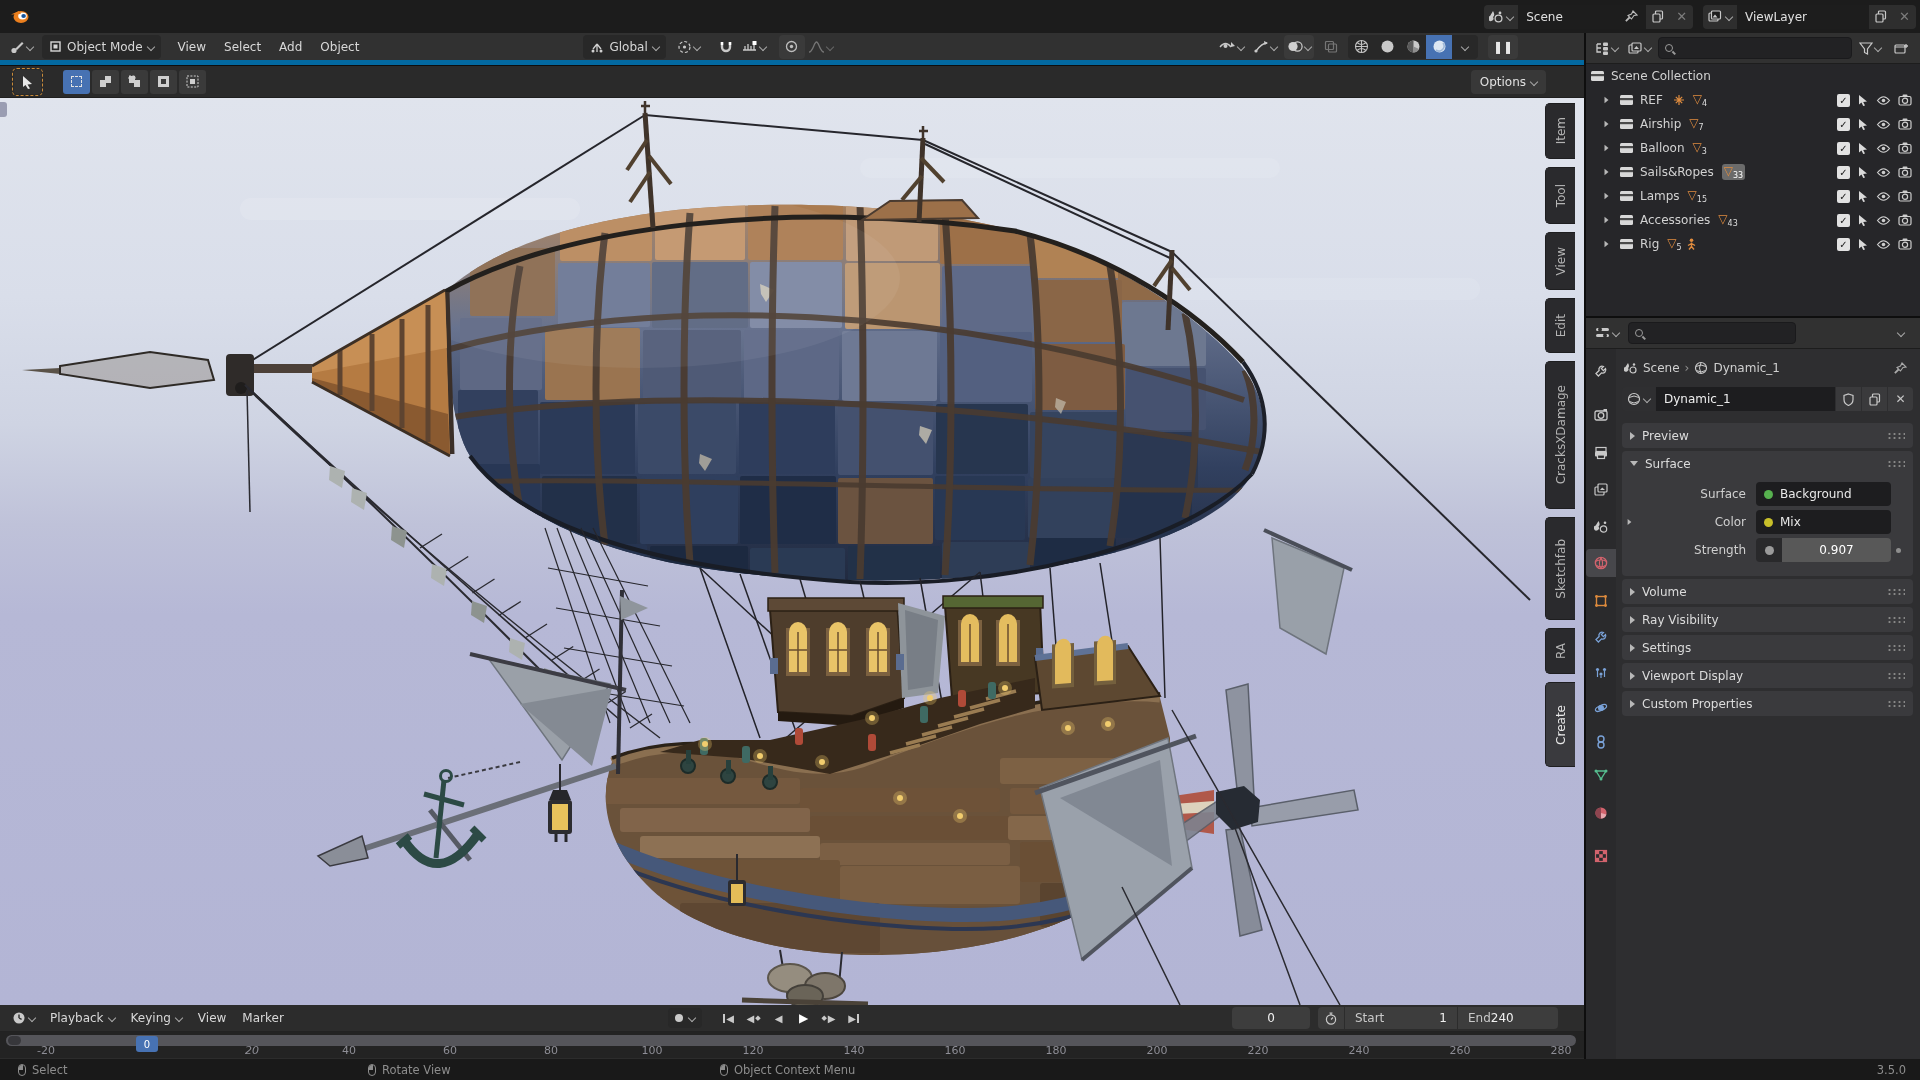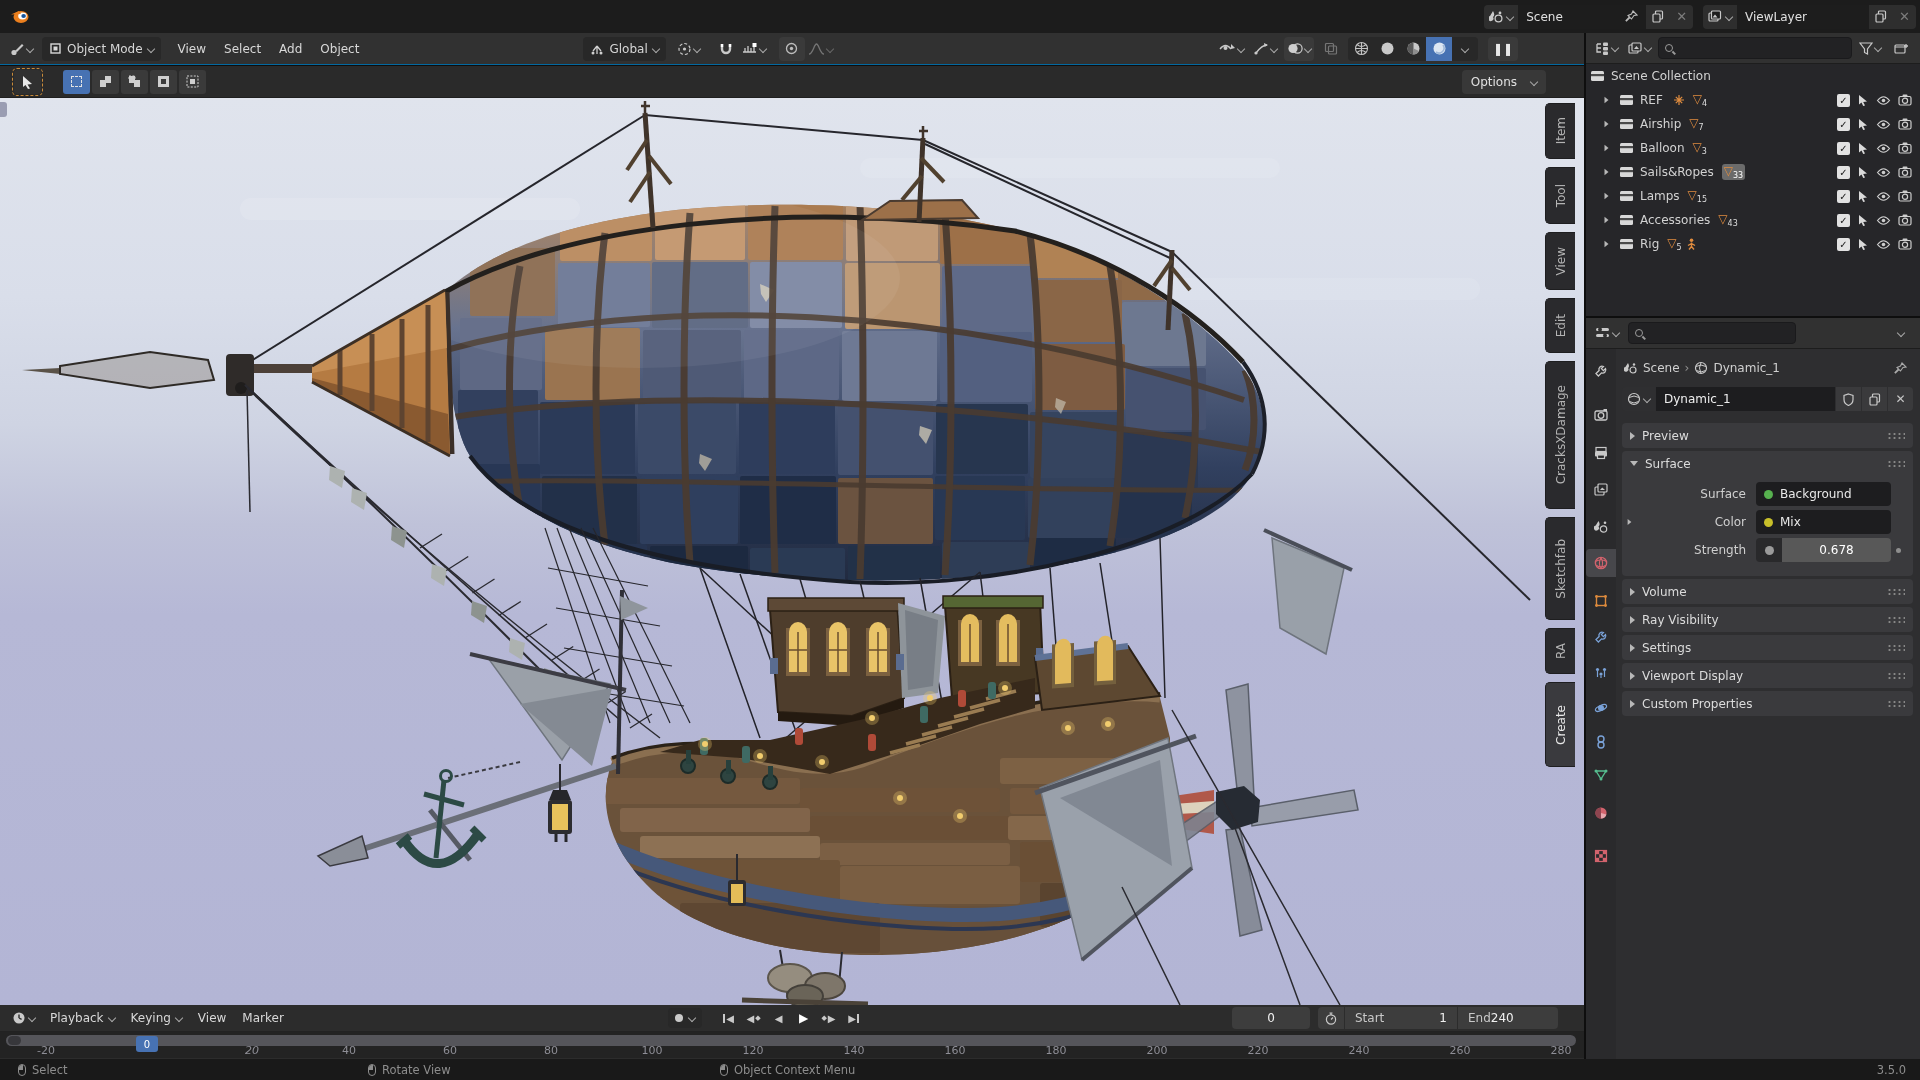--- a/index.html
+++ b/index.html
@@ -15,41 +15,41 @@
 #topbar{left:0;top:0;width:1920px;height:33px;background:#1c1c1c;display:flex;align-items:center}
 #tb-menus{display:flex;align-items:center;height:100%}
 .tb-menu{padding:0 11px;color:#d2d2d2;height:100%;display:flex;align-items:center}
 .tb-tab{padding:3px 12px;margin:0 2px;color:#999;border-radius:4px}
 .tb-tab.active{background:#3d3d3d;color:#efefef}
 .tb-sel{display:flex;align-items:center;height:24px;background:#232323;border-radius:4px;overflow:hidden}
 .tb-sel .icbtn{background:#2e2e2e;height:100%;display:flex;align-items:center;padding:0 5px;gap:3px}
 .tb-sel .fld{background:#1d1d1d;height:100%;display:flex;align-items:center;padding:0 8px;color:#e0e0e0}
 .tb-sel .sbtn{background:#2e2e2e;height:100%;display:flex;align-items:center;padding:0 6px;color:#b5b5b5}
 
-#vp-header{left:0;top:33px;width:1584px;height:32px;background:#313131;display:flex;align-items:center;border-bottom:1px solid #0369a1}
+#vp-header{left:0;top:33px;width:1584px;height:32px;background:#313131;display:flex;align-items:center;border-bottom:5px solid #0369a1}
 .pill{display:flex;align-items:center;background:#282828;border-radius:4px;height:24px;padding:0 7px;gap:5px}
 .hmenu{padding:0 9px;color:#d8d8d8}
 .hbtn{height:24px;min-width:26px;display:flex;align-items:center;justify-content:center;border-radius:4px;gap:2px;padding:0 3px}
 .hbtn.on{background:#4772b3}
 .hbtn.dim{opacity:.45}
 .shadegrp{display:flex;background:#282828;border-radius:4px;overflow:hidden;height:24px;align-items:center}
 .shadegrp .hbtn{border-radius:0;height:24px}
 
 #vp-toolrow{left:0;top:66px;width:1584px;height:32px;background:#2a2a2a;display:flex;align-items:center;border-bottom:1px solid #1f1f1f}
 .toolbtn{width:27px;height:24px;border-radius:3px;background:#3a3a3a;display:flex;align-items:center;justify-content:center}
 .toolbtn.activetool{outline:1px dashed #c88a3a;outline-offset:1px;background:#303030}
 .toolbtn.sel{background:#4772b3}
 .dash-sq{width:11px;height:11px;border:1px dashed #e2e2e2}
 
 #vp-canvas{left:0;top:98px;width:1584px;height:907px;background:linear-gradient(#e0e4ed 0%,#d9deea 22%,#cfd4e3 36%,#bfc2d9 47%,#b6b8d6 57%,#b3b5d5 100%);overflow:hidden}
 
 .sidetab{position:absolute;left:1545px;width:30px;background:#2a2a2d;border:1px solid #1e1e20;border-right:none;border-radius:5px 0 0 5px;color:#b4b4b4;display:flex;align-items:center;justify-content:center}
 .sidetab.active{background:#3a3a3e;color:#e8e8e8}
 .sidetab span{writing-mode:vertical-rl;transform:rotate(180deg);font-size:12px;white-space:nowrap}
-#vp-options{position:absolute;right:38px;top:4px;display:flex;align-items:center;gap:14px;background:#383838;border-radius:4px;height:24px;padding:0 9px;color:#e0e0e0}
+#vp-options{position:absolute;right:38px;top:4px;display:flex;align-items:center;gap:5px;background:#383838;border-radius:4px;height:24px;padding:0 9px;color:#e0e0e0}
 
 #outliner{left:1586px;top:33px;width:334px;height:283px;background:#262629}
 #outliner-hdr{height:31px;background:#313131;display:flex;align-items:center;padding:0 6px;gap:4px;border-bottom:1px solid #1d1d1d}
 .searchpill{flex:1;height:22px;background:#222224;border:1px solid #1a1a1c;border-radius:4px;display:flex;align-items:center;padding:0 6px;gap:5px}
 .mag{width:8px;height:8px;border:1.5px solid #9a9a9a;border-radius:50%;position:relative;flex:none}
 .mag::after{content:"";position:absolute;width:4px;height:1.5px;background:#9a9a9a;transform:rotate(45deg);left:6px;top:7px}
 .ol-row{height:24px;display:flex;align-items:center;padding-left:4px;color:#d2d2d2}
 .ol-right{margin-left:auto;display:flex;align-items:center;gap:7px;padding-right:8px}
 .olcheck{width:13px;height:13px;background:#e2e2e2;border-radius:2px;color:#1a1a1a;font-size:10px;line-height:13px;text-align:center;font-weight:bold}
 .meshic{color:#e08c3f;font-size:12px}
@@ -1166,21 +1166,21 @@
               <span class="dropfld"><span class="dot" style="background:#c8bf2a"></span>Mix</span>
               <span style="width:14px;flex:none"></span>
             </div>
             <div class="srow">
               <span style="width:14px;flex:none;display:flex;justify-content:center"></span>
               <span class="lab">Strength</span>
               <span class="sliderfld">
                 <span class="ib">
                   <span style="width:9px;height:9px;border-radius:50%;background:#9a9a9a"></span>
                 </span>
-                <span class="val">0.678</span>
+                <span class="val">0.907</span>
               </span>
               <span style="width:14px;flex:none;display:flex;justify-content:center">
                 <span style="width:5px;height:5px;border-radius:50%;background:#8e8e8e"></span>
               </span>
             </div>
           </div>
       </div>
       <div id="collapsed-panels">
           <div class="panelbar">
             <span class="tri-r"></span>

